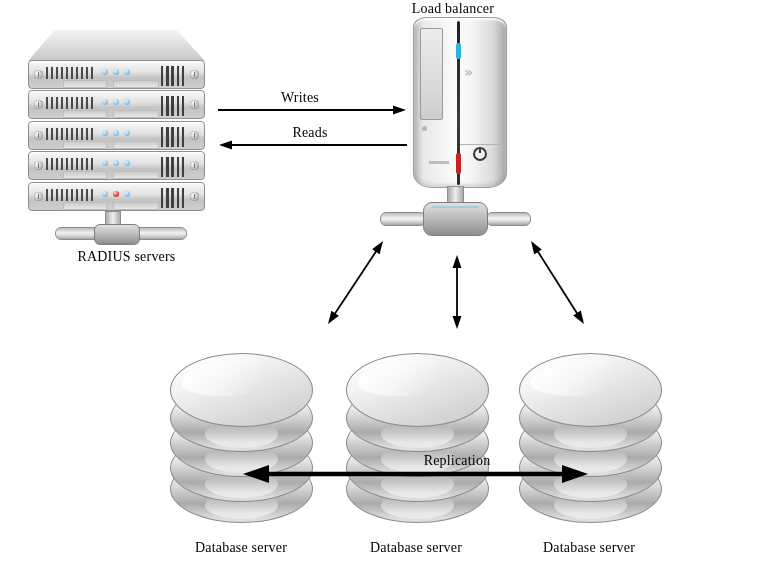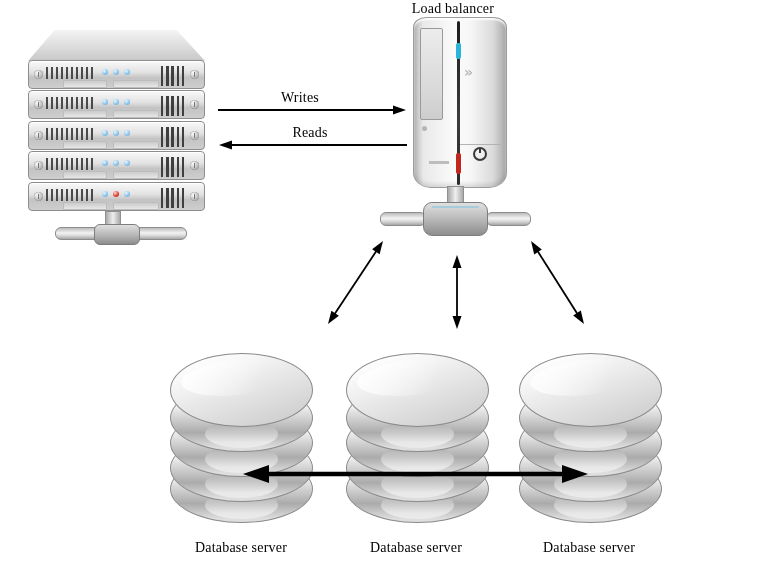--- a/index.html
+++ b/index.html
@@ -227,19 +227,21 @@
     </g>
 
     <g>
       <line x1="265" y1="474" x2="566" y2="474" stroke="#000" stroke-width="4.5"></line>
       <polygon points="243,474 269,465 269,483" fill="#000"></polygon>
       <polygon points="588,474 562,465 562,483" fill="#000"></polygon>
     </g>
   </svg>
 
   <div class="lbl" style="left:403px;top:1px;width:100px">Load balancer</div>
+  <div class="lbl" style="left:44px;top:249px;width:165px">RADIUS servers</div>
   <div class="lbl" style="left:250px;top:90px;width:100px">Writes</div>
   <div class="lbl" style="left:260px;top:125px;width:100px">Reads</div>
+  <div class="lbl" style="left:392px;top:453px;width:130px">Replication</div>
   <div class="lbl" style="left:171px;top:540px;width:140px">Database server</div>
   <div class="lbl" style="left:346px;top:540px;width:140px">Database server</div>
   <div class="lbl" style="left:519px;top:540px;width:140px">Database server</div>
 
 </div>
 
 </body></html>

